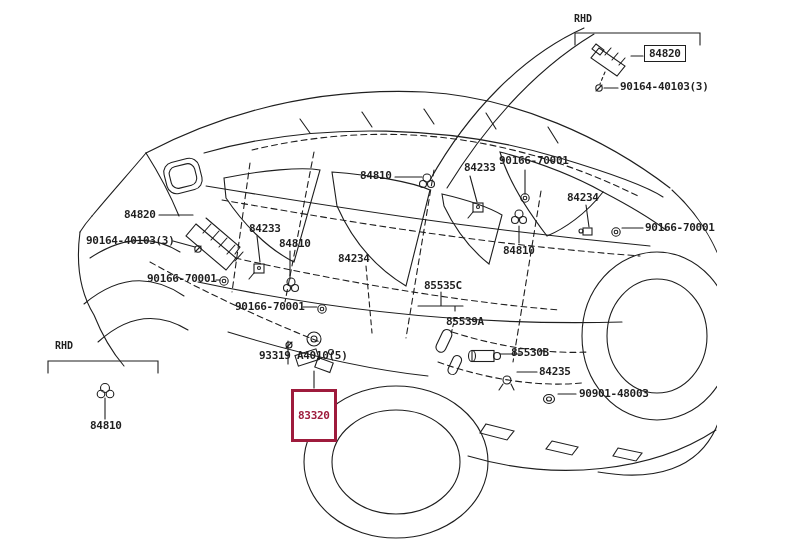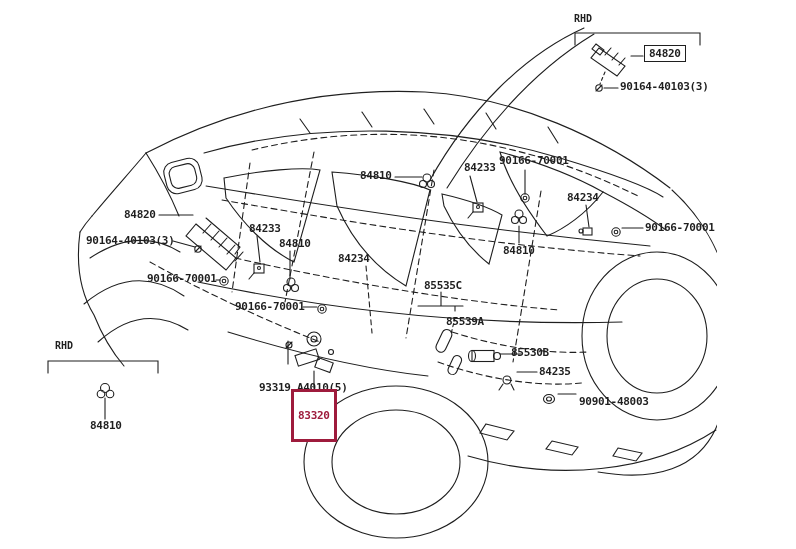--- a/index.html
+++ b/index.html
@@ -238,20 +238,20 @@
   <div class="part-label" style="left:86px;top:235px;">90164-40103(3)</div>
   <div class="part-label" style="left:249px;top:223px;">84233</div>
   <div class="part-label" style="left:279px;top:238px;">84810</div>
   <div class="part-label" style="left:338px;top:253px;">84234</div>
   <div class="part-label" style="left:147px;top:273px;">90166-70001</div>
   <div class="part-label" style="left:235px;top:301px;">90166-70001</div>
   <div class="part-label" style="left:424px;top:280px;">85535C</div>
   <div class="part-label" style="left:446px;top:316px;">85539A</div>
   <div class="part-label" style="left:511px;top:347px;">85530B</div>
   <div class="part-label" style="left:539px;top:366px;text-align:center;">84235</div>
-  <div class="part-label" style="left:579px;top:388px;margin-top:8px;">90901-48003</div>
-  <div class="part-label" style="left:259px;top:382px;">93319 A4010(5)</div>
+  <div class="part-label" style="left:579px;top:388px;">90901-48003</div>
+  <div class="part-label" style="left:259px;top:350px;">93319 A4010(5)</div>
   <div class="part-label highlighted" style="left:291px;top:389px;">83320</div>
   <div class="part-label" style="left:90px;top:420px;">84810</div>
 
   <div class="figure-code" style="left:738px;top:523px;">847408A</div>
 
 </div>
 
 </body></html>

